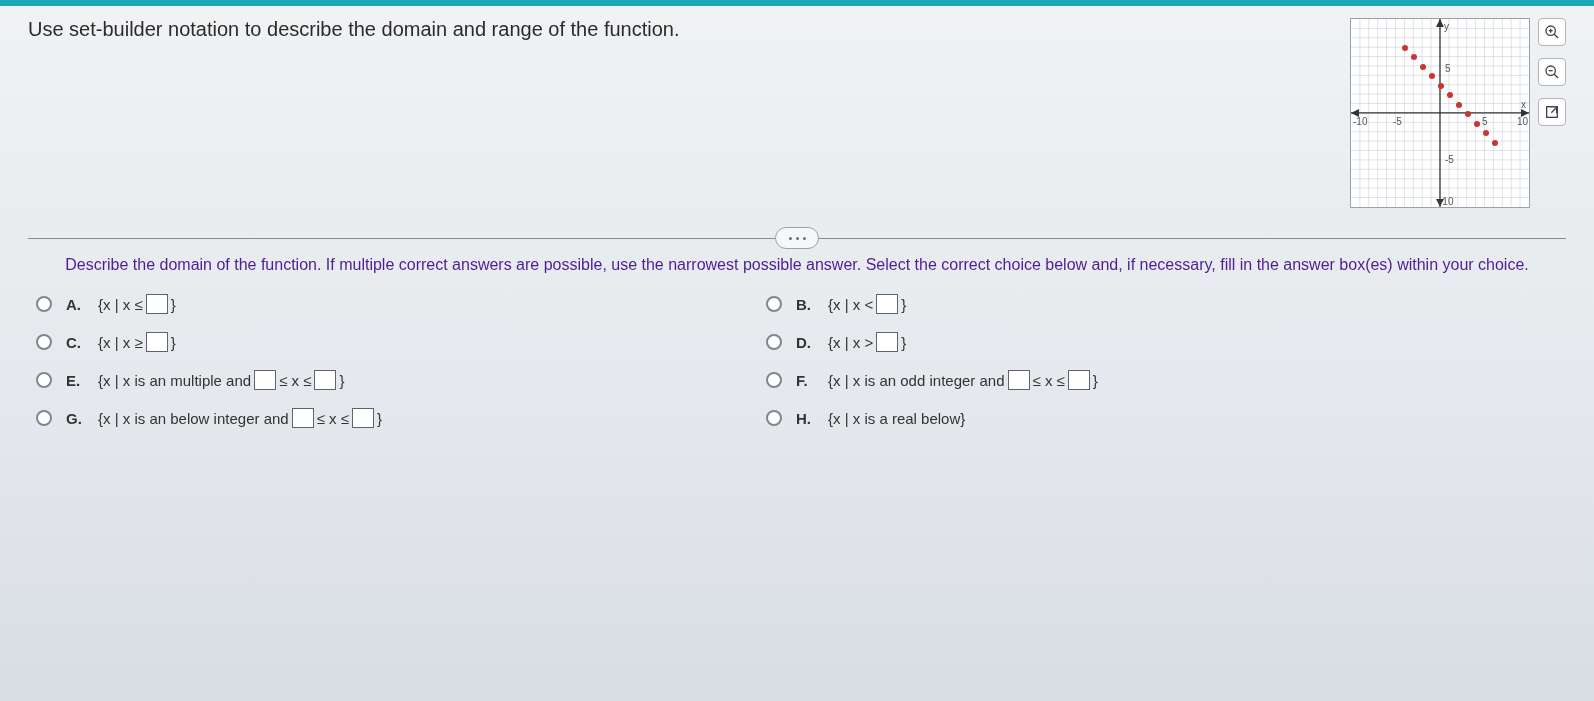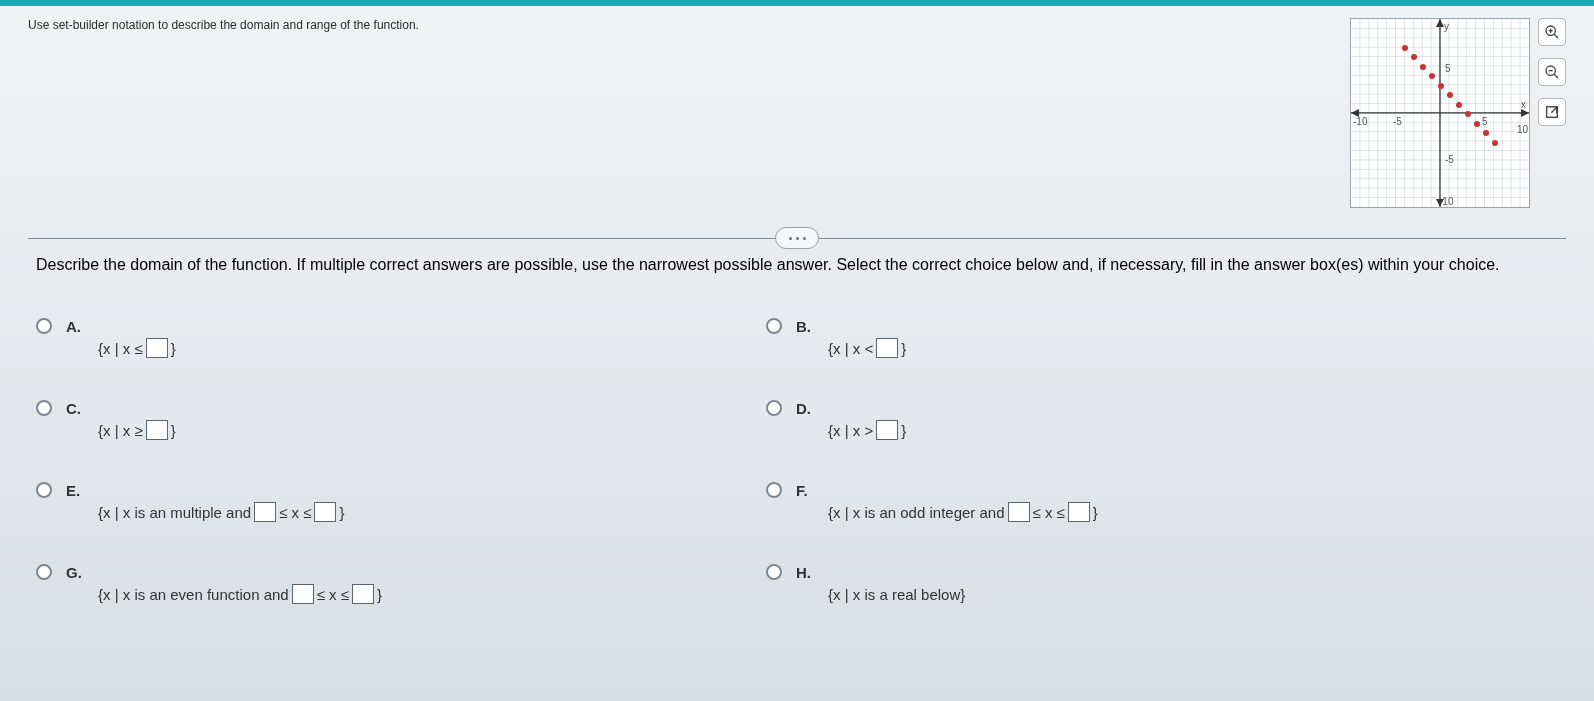--- a/index.html
+++ b/index.html
@@ -21,21 +21,21 @@
     width: 100%;
   }
   .content-top {
     display: flex;
     padding: 12px 28px 0 28px;
     align-items: flex-start;
     gap: 20px;
   }
   .prompt {
     flex: 1;
-    font-size: 12px;
+    font-size: 20px;
     color: #2b2b2b;
   }
   .graph-area {
     position: relative;
     display: flex;
     align-items: flex-start;
     gap: 8px;
   }
   .graph-box {
     width: 180px;
@@ -106,23 +106,24 @@
     cursor: pointer;
   }
   .ellipsis-pill span {
     width: 3px; height: 3px; border-radius: 50%; background:#6b7278;
   }
   .question-block {
     padding: 0 36px;
   }
   .question-text {
     font-size: 16px;
-    color: #000000;
+    color: #4c1d95;
     line-height: 1.45;
     margin-bottom: 18px;
+    text-align: center;
   }
   .choices {
     display: grid;
     grid-template-columns: 1fr 1fr;
     column-gap: 60px;
     row-gap: 18px;
     max-width: 1400px;
   }
   .choice {
     display: flex;
@@ -140,21 +141,20 @@
   }
   .letter {
     font-weight: bold;
     min-width: 18px;
   }
   .expr {
     display: inline-flex;
     align-items: center;
     gap: 3px;
     font-size: 15px;
-    margin-top: 44px;
   }
   .fillbox {
     display: inline-block;
     width: 22px;
     height: 20px;
     border: 1px solid #5c6470;
     background: #fff;
     vertical-align: middle;
     cursor: text;
   }
@@ -225,21 +225,21 @@
 
       <span class="axis-label" style="left:93px; top:2px;">y</span>
       <span class="axis-label" style="left:170px; top:80px;">x</span>
 
       <span class="axis-label" style="left:94px; top:44px;">5</span>
       <span class="axis-label" style="left:94px; top:135px;">-5</span>
       <span class="axis-label" style="left:88px; top:177px;">-10</span>
       <span class="axis-label" style="left:2px; top:97px;">-10</span>
       <span class="axis-label" style="left:42px; top:97px;">-5</span>
       <span class="axis-label" style="left:131px; top:97px;">5</span>
-      <span class="axis-label" style="left:166px; top:97px;margin-top:8px;">10</span>
+      <span class="axis-label" style="left:166px; top:97px;">10</span>
 
       <div class="pt" style="left:54px; top:28.5px;"></div>
       <div class="pt" style="left:63px; top:38px;"></div>
       <div class="pt" style="left:72px; top:47.5px;"></div>
       <div class="pt" style="left:81px; top:57px;"></div>
       <div class="pt" style="left:90px; top:66.5px;"></div>
       <div class="pt" style="left:99px; top:76px;"></div>
       <div class="pt" style="left:108px; top:85.5px;"></div>
       <div class="pt" style="left:117px; top:95px;"></div>
       <div class="pt" style="left:126px; top:104.5px;"></div>
@@ -346,21 +346,21 @@
         <span> ≤ x ≤ </span>
         <span class="fillbox"></span>
         <span>}</span>
       </span>
     </div>
 
     <div class="choice">
       <div class="radio"></div>
       <span class="letter">G.</span>
       <span class="expr">
-        <span>{x | x is an even function and </span>
+        <span>{x | x is an below integer and </span>
         <span class="fillbox"></span>
         <span> ≤ x ≤ </span>
         <span class="fillbox"></span>
         <span>}</span>
       </span>
     </div>
     <div class="choice">
       <div class="radio"></div>
       <span class="letter">H.</span>
       <span class="expr">

